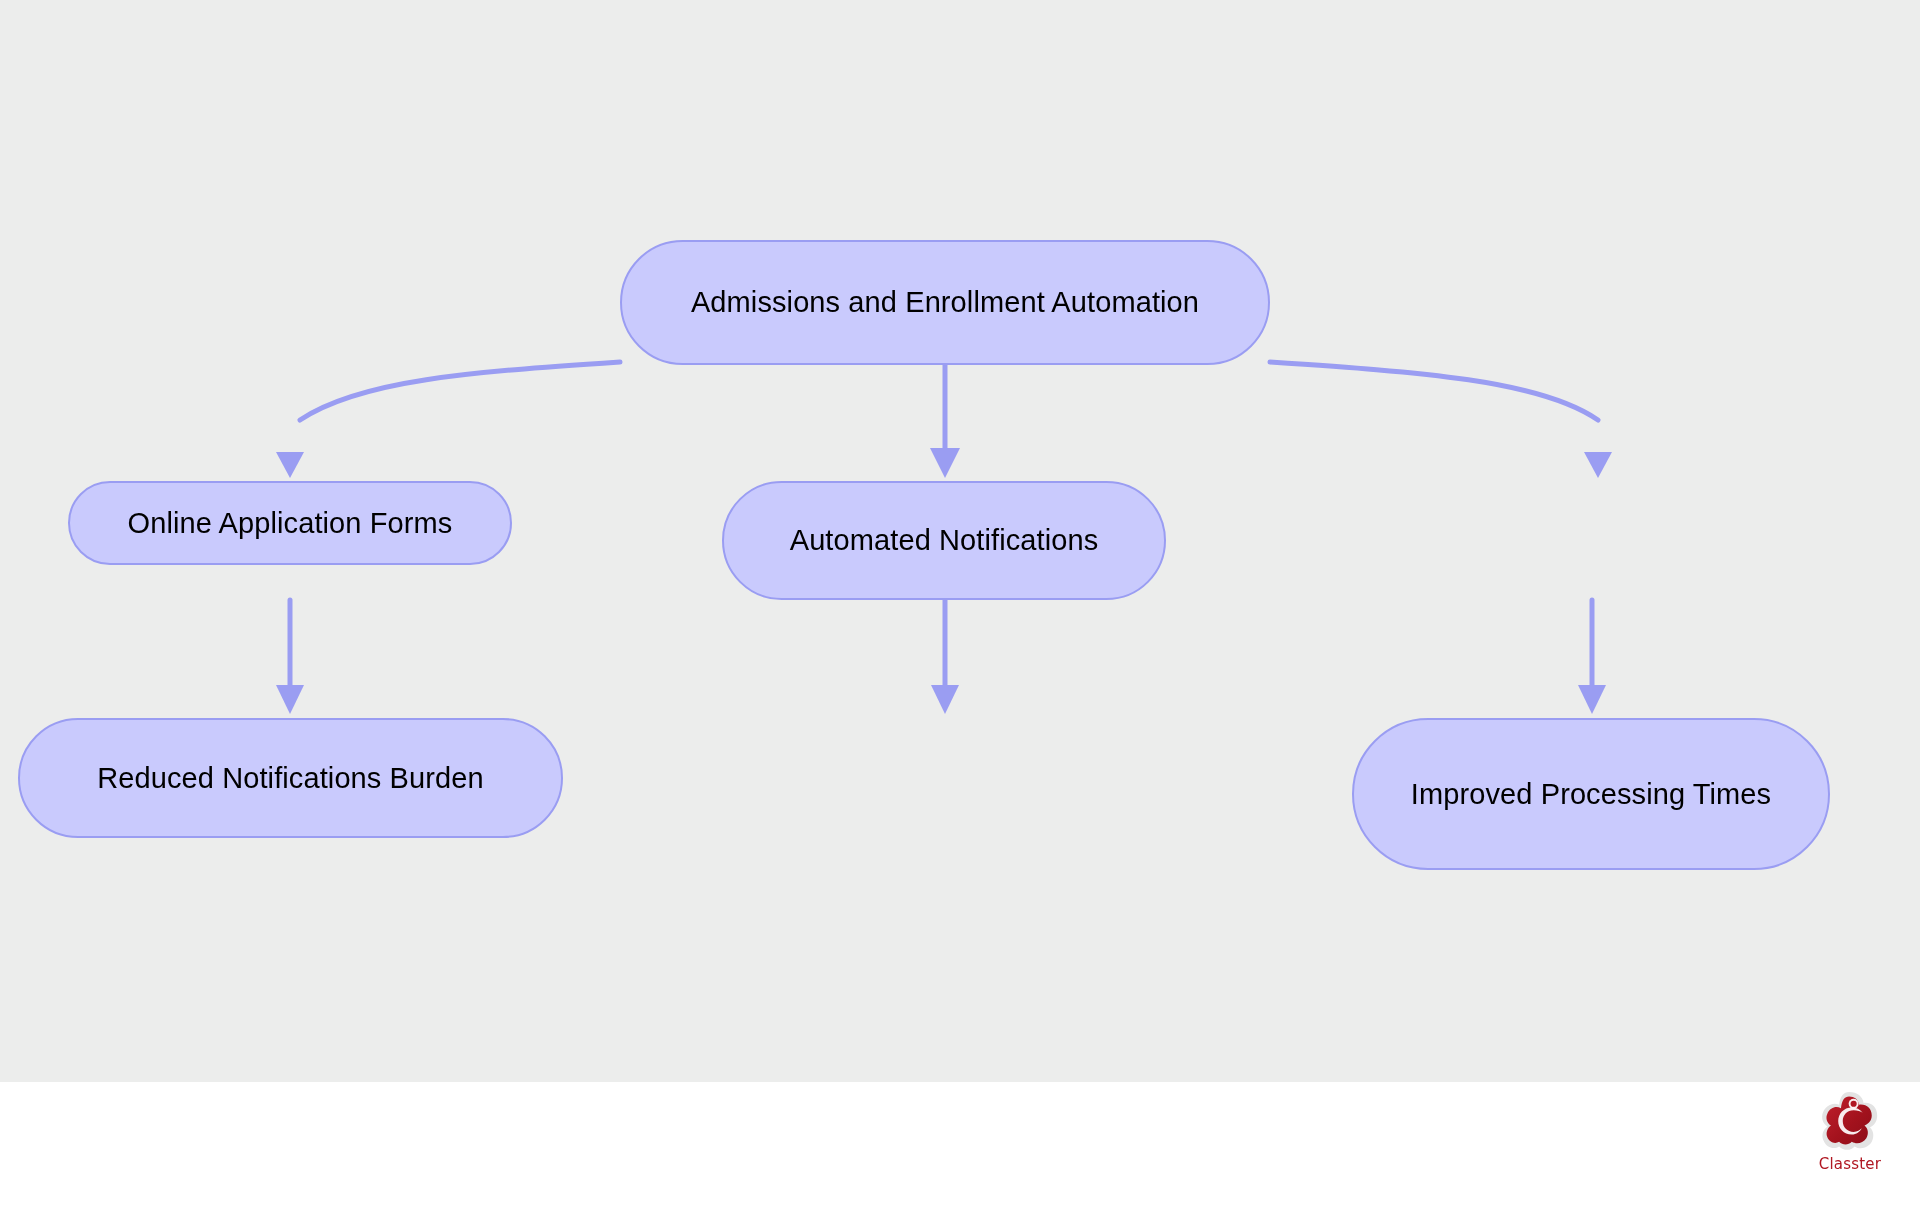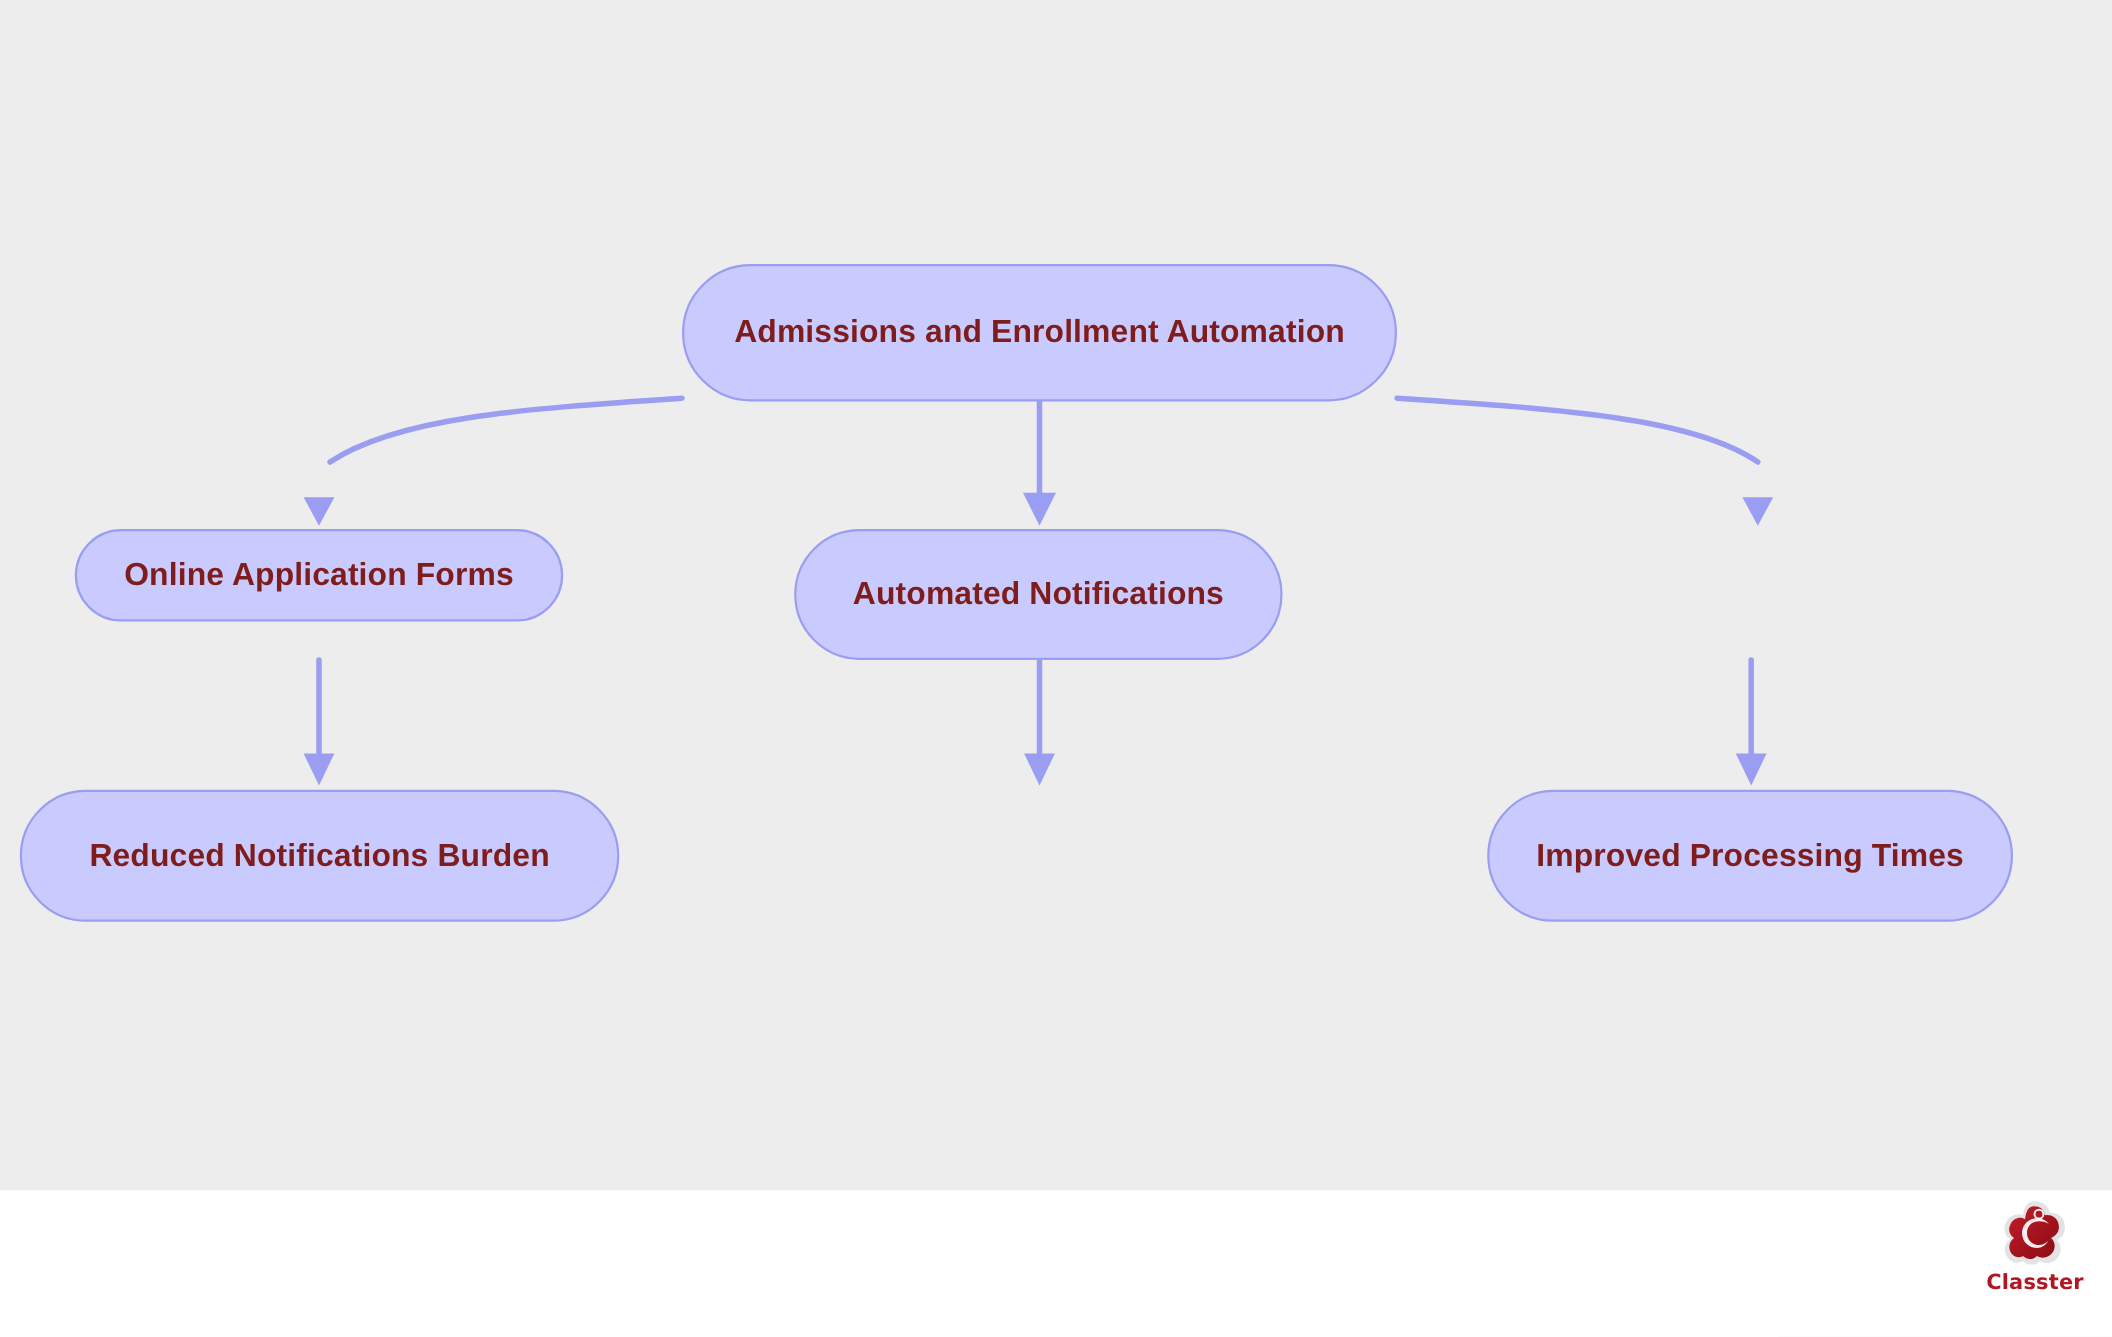--- a/index.html
+++ b/index.html
@@ -37,40 +37,40 @@
   }
   .node {
     position: absolute;
     box-sizing: border-box;
     background: #c9cafd;
     border: 2px solid #9a9df2;
     border-radius: 999px;
     display: flex;
     align-items: center;
     justify-content: center;
-    color: #7f1d1d;
+    color: #000000;
     font-size: 29px;
-    font-weight: 700;
+    font-weight: 400;
     letter-spacing: 0.1px;
     white-space: nowrap;
     text-align: center;
     line-height: 1;
   }
   .node-label {
     display: block;
     padding: 0 8px;
   }
   
   #node-root        { left: 620px;  top: 240px;  width: 650px; height: 125px; }
   #node-online      { left: 68px;   top: 481px;  width: 444px; height: 84px; }
   #node-notif       { left: 722px;  top: 481px;  width: 444px; height: 119px; }
   #node-docmgmt     { left: 1278px; top: 481px;  width: 621px; height: 119px; }
   #node-reduced     { left: 18px;   top: 718px;  width: 545px; height: 120px; }
   #node-enhanced    { left: 672px;  top: 718px;  width: 545px; height: 120px; }
-  #node-improved    { left: 1352px; top: 718px;  width: 478px; height: 120px; }
+  #node-improved    { left: 1352px; top: 718px;  width: 478px; height: 152px; }
 
   
   #brand {
     position: absolute;
     left: 1795px;
     top: 1090px;
     width: 110px;
     height: 112px;
     display: flex;
     flex-direction: column;
@@ -78,22 +78,22 @@
     justify-content: flex-start;
   }
   #brand-mark {
     width: 58px;
     height: 62px;
     display: block;
   }
   #brand-name {
     margin-top: 5px;
     color: #b01722;
-    font-size: 19px;
-    font-weight: 700;
+    font-size: 15px;
+    font-weight: 400;
     font-family: "DejaVu Sans", sans-serif;
     letter-spacing: 0.2px;
     line-height: 1;
   }
 </style>
 </head>
 <body>
 
 <div id="canvas">
 

